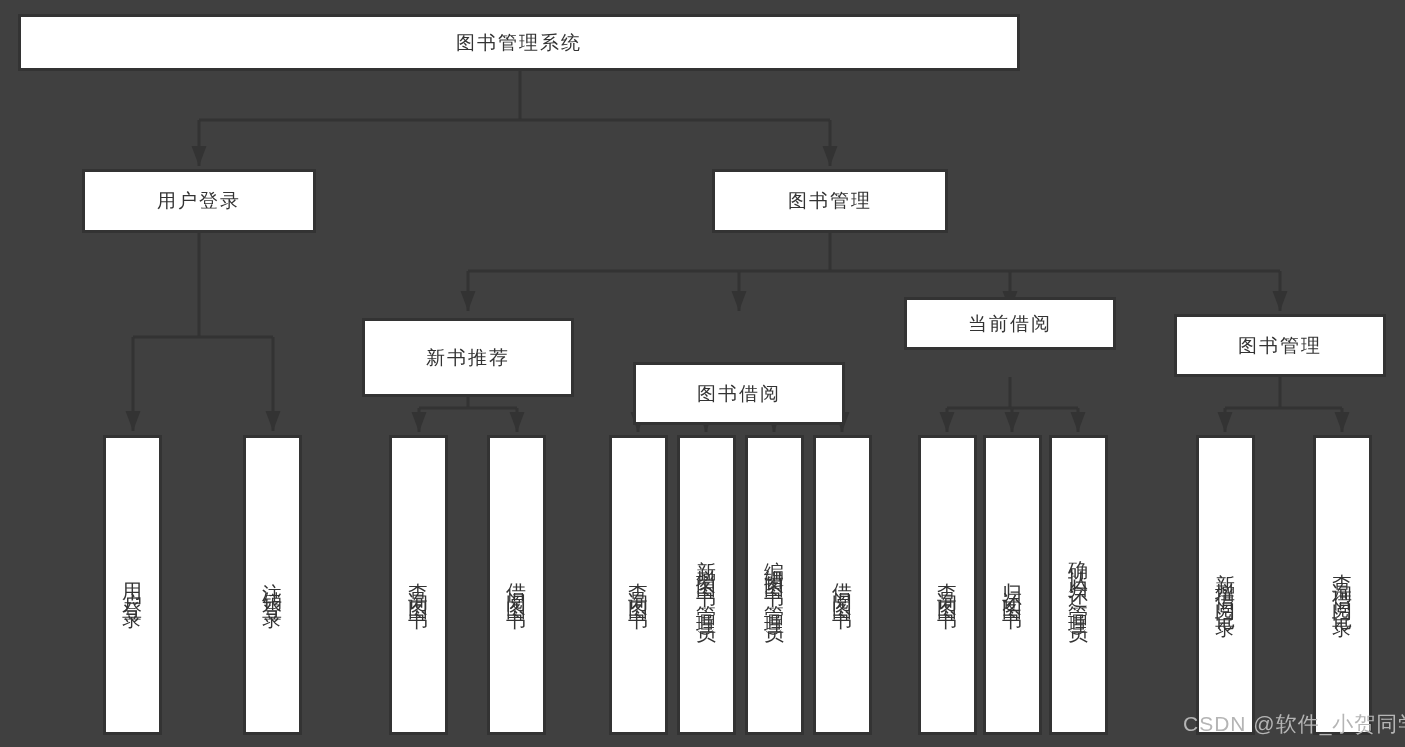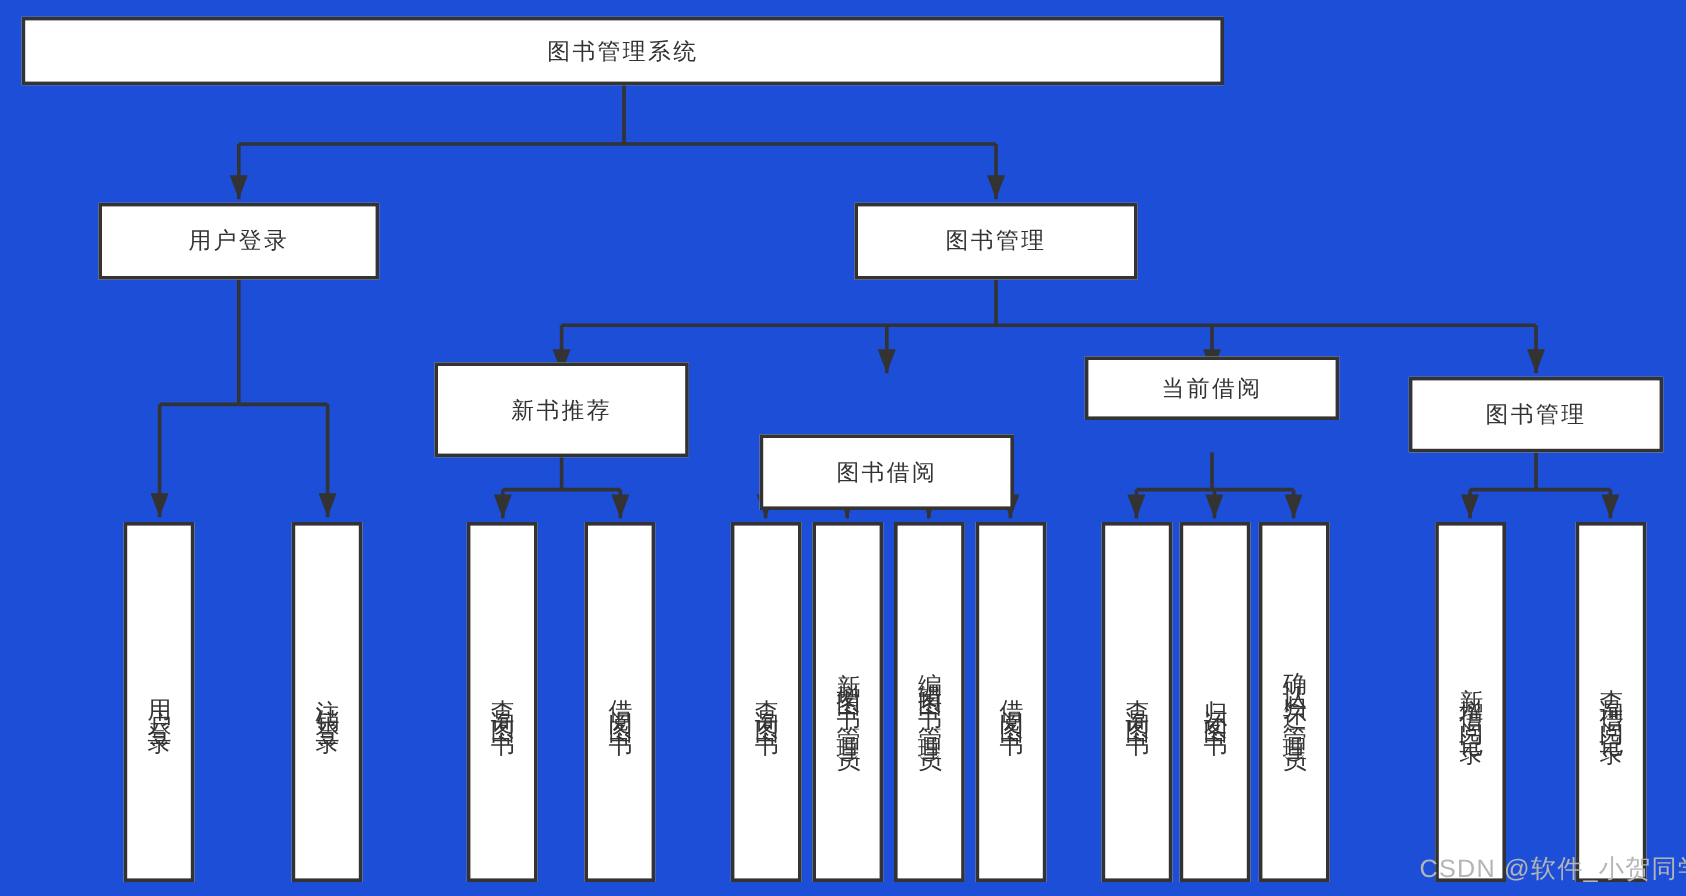--- a/index.html
+++ b/index.html
@@ -5,21 +5,21 @@
   html, body {
     margin: 0;
     padding: 0;
     background: #ffffff;
     font-family: "Liberation Sans", "DejaVu Sans", sans-serif;
   }
   #canvas {
     position: relative;
     width: 1405px;
     height: 747px;
-    background: #1d4ed8;
+    background: #404040;
     overflow: hidden;
   }
   #connectors {
     position: absolute;
     left: 0;
     top: 0;
     width: 1405px;
     height: 747px;
   }
   #connectors path, #connectors line {
@@ -142,21 +142,21 @@
     <span>图书管理系统</span>
   </div>
 
   <div class="hbox" style="left:82px; top:169px; width:234px; height:64px;">
     <span>用户登录</span>
   </div>
   <div class="hbox" style="left:712px; top:169px; width:236px; height:64px;">
     <span>图书管理</span>
   </div>
 
-  <div class="hbox" style="left:362px; top:302px; width:212px; height:79px;">
+  <div class="hbox" style="left:362px; top:318px; width:212px; height:79px;">
     <span>新书推荐</span>
   </div>
   <div class="hbox" style="left:633px; top:314px; width:212px; height:63px;margin-top:48px;">
     <span>图书借阅</span>
   </div>
   <div class="hbox" style="left:904px; top:297px; width:212px; height:53px;">
     <span>当前借阅</span>
   </div>
   <div class="hbox" style="left:1174px; top:314px; width:212px; height:63px;">
     <span>图书管理</span>

